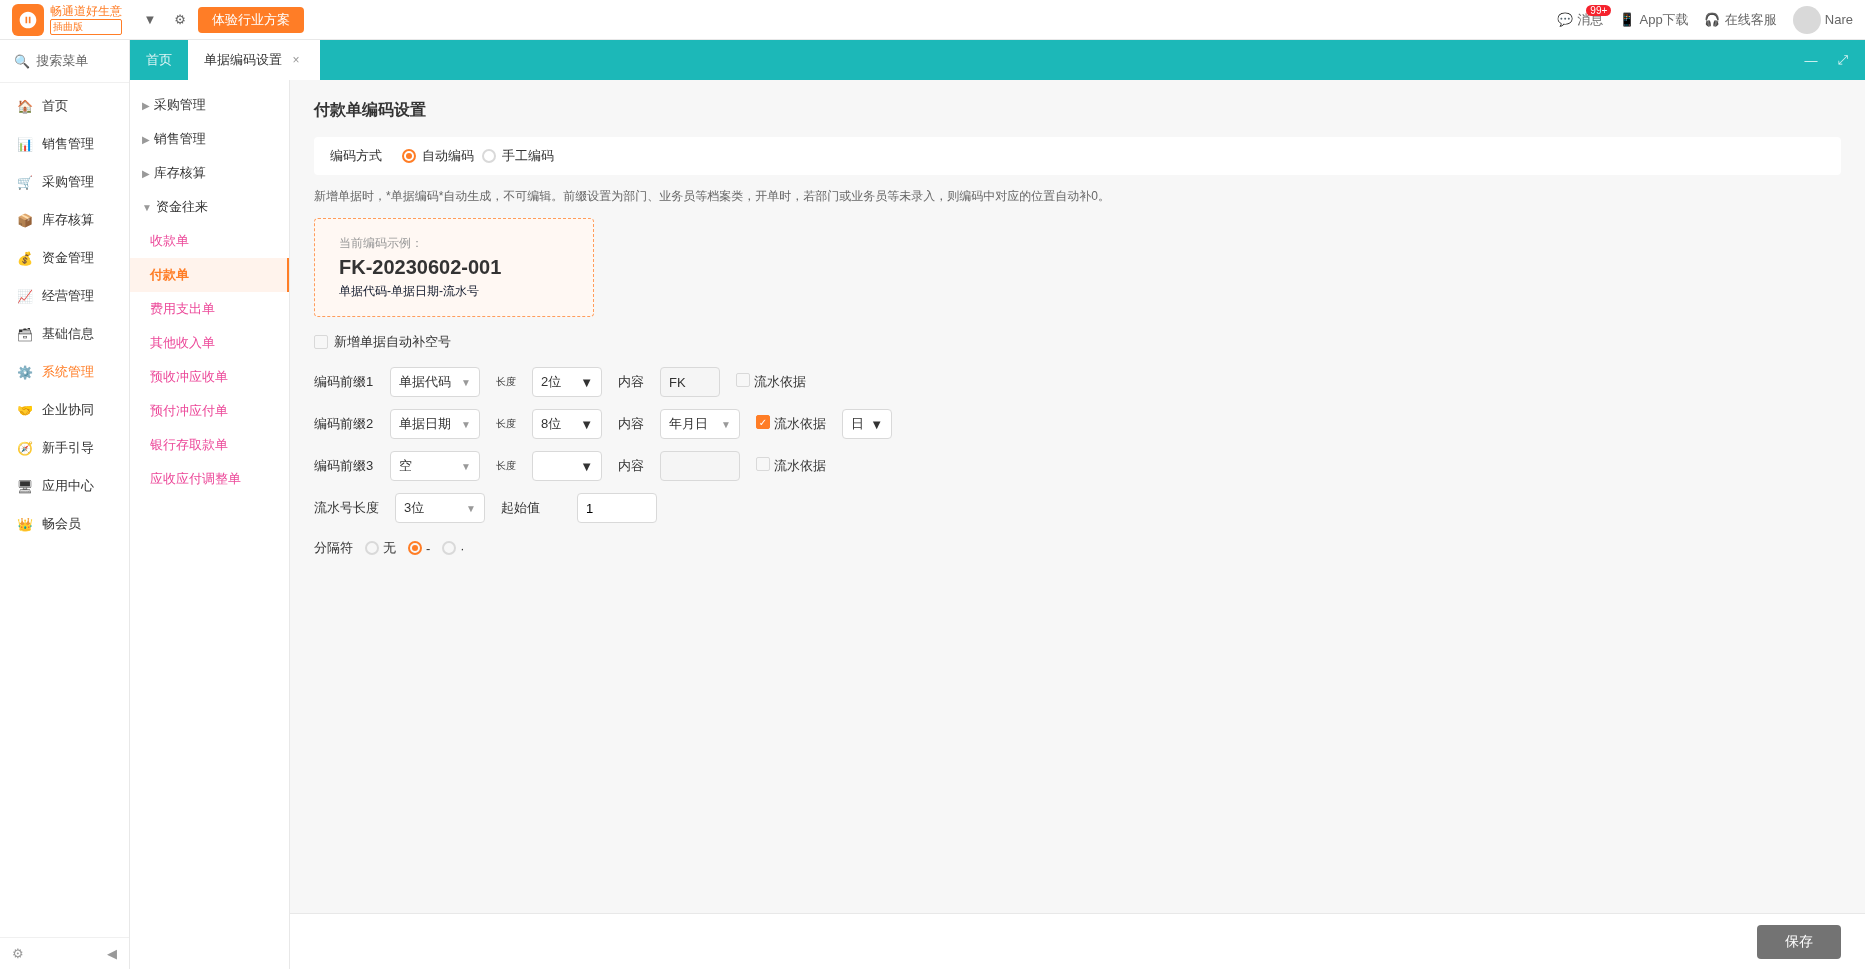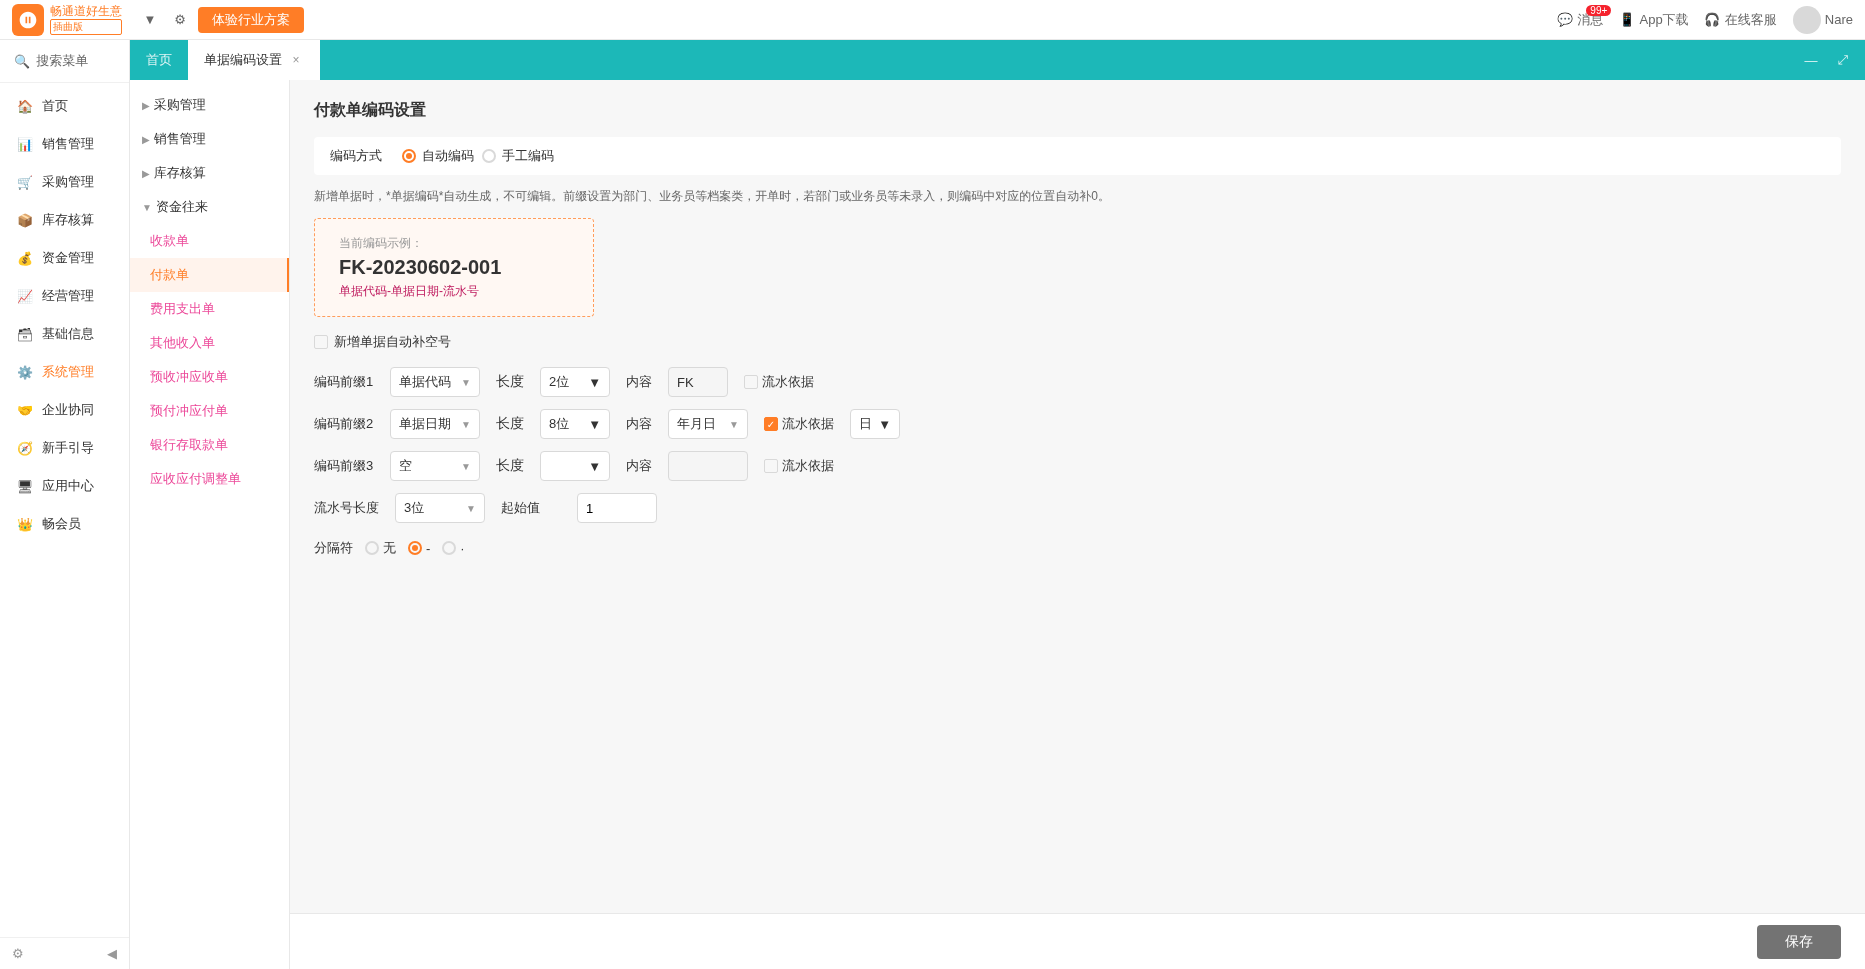--- a/index.html
+++ b/index.html
@@ -45,21 +45,21 @@
 
     
     .content-area { display: flex; flex: 1; height: calc(969px - 80px); }
 
     
     .sub-sidebar { width: 160px; background: #fff; border-right: 1px solid #e8e8e8; padding: 8px 0; overflow-y: auto; }
     .sub-sidebar-group { }
     .sub-sidebar-group-title { display: flex; align-items: center; gap: 4px; padding: 8px 12px; cursor: pointer; color: #333; font-size: 13px; }
     .sub-sidebar-group-title .arrow { font-size: 10px; color: #999; }
     .sub-sidebar-item { padding: 8px 12px 8px 20px; cursor: pointer; color: #ec4899; font-size: 13px; }
-    .sub-sidebar-item.active { color: #ff7d26; background: #fff3ec; font-weight: 400; border-right: 2px solid #ff7d26; }
+    .sub-sidebar-item.active { color: #ff7d26; background: #fff3ec; font-weight: 700; border-right: 2px solid #ff7d26; }
 
     
     .main-content { flex: 1; padding: 20px 24px; background: #f7f7f7; overflow-y: auto; position: relative; }
     .page-title { font-size: 16px; font-weight: 600; color: #333; margin-bottom: 16px; }
 
     
     .coding-method { display: flex; align-items: center; gap: 20px; padding: 10px 16px; background: #fff; border-radius: 4px; margin-bottom: 12px; }
     .coding-method-label { font-size: 13px; color: #333; }
     .radio-group { display: flex; align-items: center; gap: 8px; }
     .radio-item { display: flex; align-items: center; gap: 6px; cursor: pointer; font-size: 13px; }
@@ -67,36 +67,36 @@
     .radio-circle.checked { border-color: #ff7d26; }
     .radio-circle.checked::after { content: ''; width: 6px; height: 6px; border-radius: 50%; background: #ff7d26; display: block; }
 
     
     .info-text { font-size: 12px; color: #666; margin-bottom: 12px; line-height: 1.6; }
 
     
     .code-preview { border: 1px dashed #ff9d5c; background: #fff8f3; border-radius: 4px; padding: 16px 24px; margin-bottom: 16px; display: inline-block; min-width: 280px; }
     .code-preview-label { font-size: 12px; color: #999; margin-bottom: 4px; }
     .code-preview-value { font-size: 20px; font-weight: 600; color: #333; margin-bottom: 4px; }
-    .code-preview-desc { font-size: 12px; color: #be185d; }
+    .code-preview-desc { font-size: 12px; color: #0f172a; }
 
     
     .checkbox-row { display: flex; align-items: center; gap: 6px; margin-bottom: 16px; font-size: 13px; color: #333; }
     .checkbox-box { width: 14px; height: 14px; border: 1px solid #d9d9d9; border-radius: 2px; cursor: pointer; display: flex; align-items: center; justify-content: center; }
 
     
     .config-row { display: flex; align-items: center; gap: 16px; margin-bottom: 12px; flex-wrap: wrap; }
     .config-label { font-size: 13px; color: #333; white-space: nowrap; min-width: 60px; }
     .config-select { height: 30px; border: 1px solid #d9d9d9; border-radius: 4px; display: flex; align-items: center; padding: 0 8px; gap: 4px; cursor: pointer; background: #fff; min-width: 90px; font-size: 13px; justify-content: space-between; }
     .config-select .arrow { color: #999; font-size: 10px; }
-    .config-length-label { font-size: 14px; color: #333; }
+    .config-length-label { font-size: 10px; color: #333; }
     .config-length-select { height: 30px; border: 1px solid #d9d9d9; border-radius: 4px; display: flex; align-items: center; padding: 0 8px; gap: 4px; cursor: pointer; background: #fff; min-width: 70px; font-size: 13px; justify-content: space-between; }
     .config-content-label { font-size: 13px; color: #333; }
     .config-content-value { height: 30px; border: 1px solid #d9d9d9; border-radius: 4px; padding: 0 8px; background: #f5f5f5; min-width: 60px; display: flex; align-items: center; font-size: 13px; color: #333; }
-    .stream-checkbox { display: flex; align-items: center; gap: 4px; font-size: 13px; }
+    .stream-checkbox { display: flex; align-items: flex-start; gap: 4px; font-size: 13px; }
     .stream-checkbox-box { width: 14px; height: 14px; border: 1px solid #d9d9d9; border-radius: 2px; cursor: pointer; }
     .stream-checkbox-box.checked { background: #ff7d26; border-color: #ff7d26; display: flex; align-items: center; justify-content: center; }
     .stream-checkbox-box.checked::after { content: '✓'; color: white; font-size: 10px; }
     .stream-select { height: 30px; border: 1px solid #d9d9d9; border-radius: 4px; display: flex; align-items: center; padding: 0 8px; gap: 4px; cursor: pointer; background: #fff; min-width: 50px; font-size: 13px; justify-content: space-between; }
 
     
     .serial-row { display: flex; align-items: center; gap: 16px; margin-bottom: 16px; }
     .serial-input { height: 30px; border: 1px solid #d9d9d9; border-radius: 4px; padding: 0 8px; font-size: 13px; width: 80px; }
 
     

